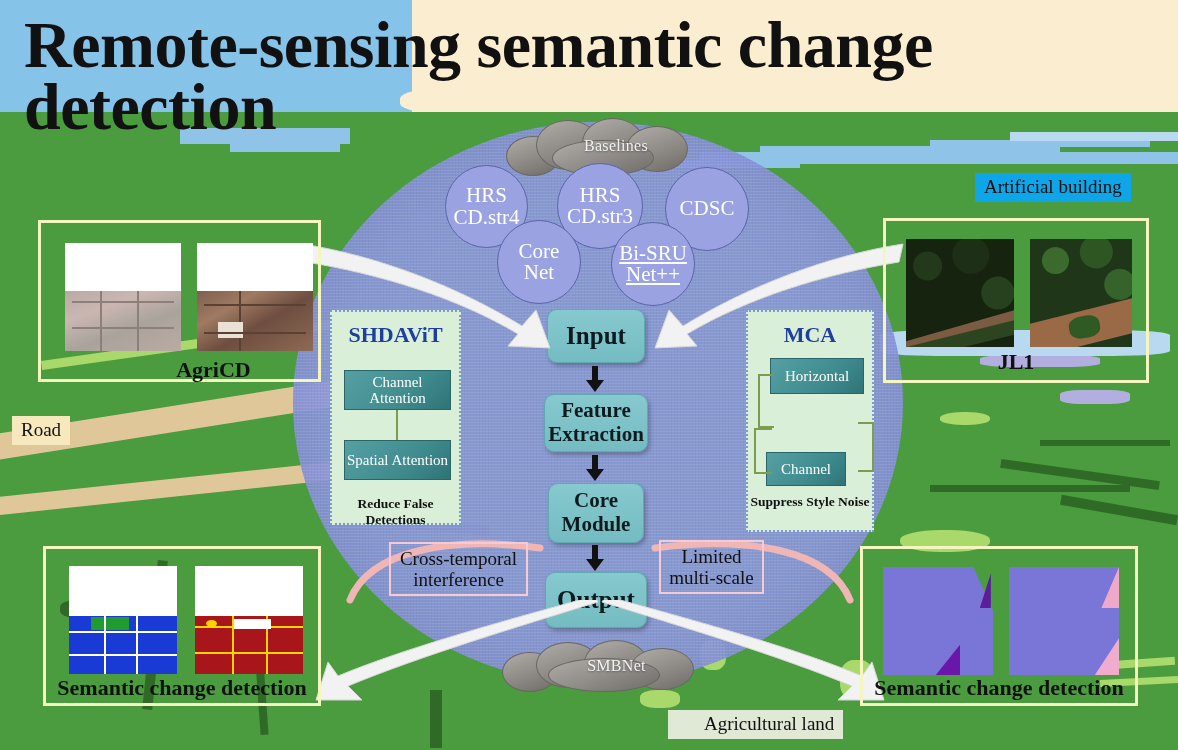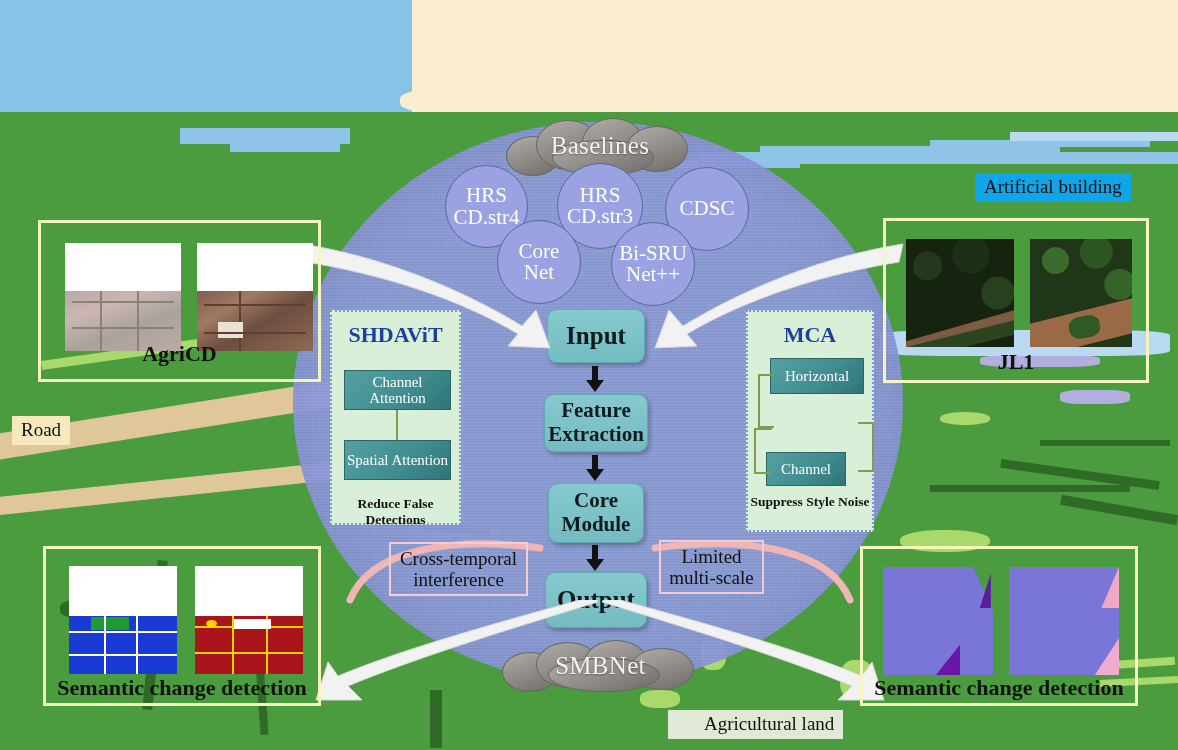--- a/index.html
+++ b/index.html
@@ -40,23 +40,23 @@
   .circle-noise{
     position:absolute;left:293px;top:122px;width:610px;height:562px;border-radius:50%;
     background-image:
       repeating-linear-gradient(0deg, rgba(255,255,255,0.09) 0 1px, transparent 1px 3px),
       repeating-linear-gradient(90deg, rgba(90,100,180,0.10) 0 1px, transparent 1px 3px);
   }
 
   
   .cloudwrap{position:absolute;}
   .cloudwrap .lbl{
-    position:absolute;left:0;top:0;width:100%;height:100%;
+    position:absolute;left:16px;top:0;width:100%;height:100%;
     display:flex;align-items:center;justify-content:center;
-    color:#f2f2f2;font-size:25px;letter-spacing:.3px;z-index:6;
+    color:#f2f2f2;font-size:16px;letter-spacing:.3px;z-index:6;
     text-shadow:0 1px 2px rgba(0,0,0,.35);
   }
   .puff{position:absolute;border-radius:50%;
     background:linear-gradient(160deg,#b0aca6 0%,#8d8985 55%,#6f6c68 100%);
     border:1px solid #6a6763;}
 
   
   .bubble{
     position:absolute;border-radius:50%;
     background:#9aa2e2;border:1px solid #5c64ab;
@@ -181,38 +181,39 @@
     <div class="grass-light" style="left:840px;top:660px;width:34px;height:40px;border-radius:40%;"></div>
     <div class="grass-light" style="left:700px;top:640px;width:26px;height:30px;border-radius:40%;"></div>
     <div class="grass-light" style="left:1080px;top:660px;width:95px;height:8px;transform:rotate(-4deg);"></div>
     <div class="grass-light" style="left:1100px;top:678px;width:78px;height:7px;transform:rotate(-3deg);"></div>
 
     <div class="lilac" style="left:1060px;top:390px;width:70px;height:14px;border-radius:30%;"></div>
     <div class="lilac" style="left:980px;top:355px;width:120px;height:12px;border-radius:30%;"></div>
     <div class="water-pale" style="left:880px;top:330px;width:290px;height:26px;border-radius:20%;"></div>
   </div>
 
+  <div class="title">Remote-sensing semantic change detection</div>
 
   <div class="big-circle"></div>
   <div class="circle-noise"></div>
 
   <div class="cloudwrap" style="left:500px;top:118px;width:200px;height:56px;">
     <div class="puff" style="left:6px;top:18px;width:52px;height:38px;"></div>
     <div class="puff" style="left:36px;top:2px;width:62px;height:48px;"></div>
     <div class="puff" style="left:82px;top:0px;width:60px;height:48px;"></div>
     <div class="puff" style="left:126px;top:8px;width:60px;height:44px;"></div>
     <div class="puff" style="left:52px;top:22px;width:100px;height:34px;"></div>
     <div class="lbl">Baselines</div>
   </div>
 
   <div class="bubble" style="left:445px;top:165px;width:83px;height:83px;">HRS CD.str4</div>
   <div class="bubble" style="left:557px;top:163px;width:86px;height:86px;">HRS CD.str3</div>
   <div class="bubble" style="left:665px;top:167px;width:84px;height:84px;">CDSC</div>
   <div class="bubble" style="left:497px;top:220px;width:84px;height:84px;">Core Net</div>
-  <div class="bubble" style="left:611px;top:222px;width:84px;height:84px;">Bi-SRU Net++</div>
+  <div class="bubble" style="left:611px;top:222px;width:84px;height:84px;text-decoration:underline;">Bi-SRU Net++</div>
 
   <div class="cloudwrap" style="left:498px;top:640px;width:205px;height:52px;">
     <div class="puff" style="left:4px;top:12px;width:54px;height:38px;"></div>
     <div class="puff" style="left:38px;top:2px;width:62px;height:44px;"></div>
     <div class="puff" style="left:86px;top:0px;width:62px;height:44px;"></div>
     <div class="puff" style="left:132px;top:8px;width:62px;height:40px;"></div>
     <div class="puff" style="left:50px;top:18px;width:110px;height:32px;"></div>
     <div class="lbl">SMBNet</div>
   </div>
 
@@ -294,21 +295,21 @@
     </div>
     <div class="thumb" style="left:156px;top:20px;width:116px;height:108px;">
       <div class="t-sky"></div>
       <div class="t-field" style="background:linear-gradient(150deg,#7e5f4f 0%,#a07a62 28%,#6d4e40 55%,#8f6a55 100%);">
         <div style="position:absolute;left:6%;top:22%;width:88%;height:2px;background:#5b4034;"></div>
         <div style="position:absolute;left:36%;top:0;width:2px;height:100%;background:#5b4034;"></div>
         <div style="position:absolute;left:18%;top:52%;width:22%;height:26%;background:#e9e2d4;"></div>
         <div style="position:absolute;left:6%;top:68%;width:88%;height:2px;background:#5b4034;"></div>
       </div>
     </div>
-    <div class="frame-label" style="top:118px;">AgriCD</div>
+    <div class="frame-label" style="top:134px;margin-left:34px;">AgriCD</div>
   </div>
 
   <div class="frame" style="left:883px;top:218px;width:266px;height:165px;">
     <div class="thumb" style="left:20px;top:18px;width:108px;height:108px;background:#13200f;">
       <div style="position:absolute;inset:0;background:
         radial-gradient(circle at 20% 25%, #24381c 0 14px, transparent 15px),
         radial-gradient(circle at 60% 15%, #1d2f16 0 18px, transparent 19px),
         radial-gradient(circle at 85% 50%, #27401e 0 16px, transparent 17px),
         #15230f;"></div>
       <div style="position:absolute;left:-6%;bottom:6%;width:118%;height:16px;background:#7b5b41;transform:rotate(-16deg);"></div>

